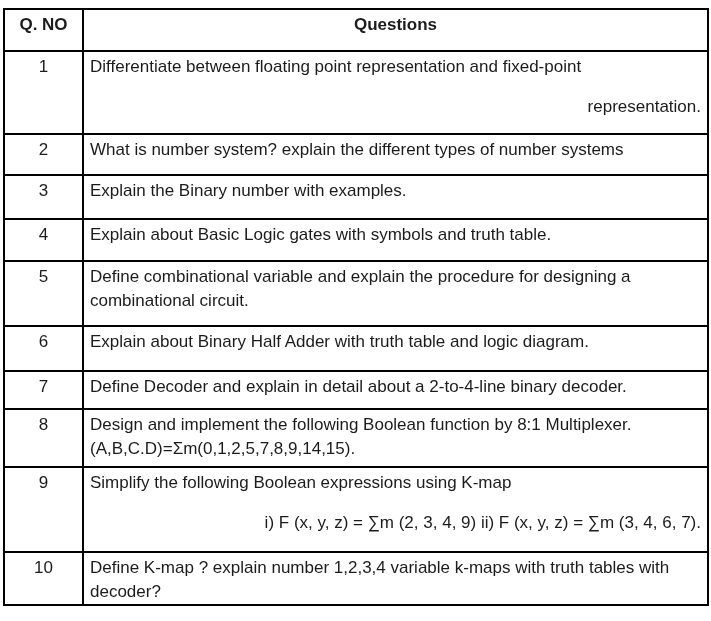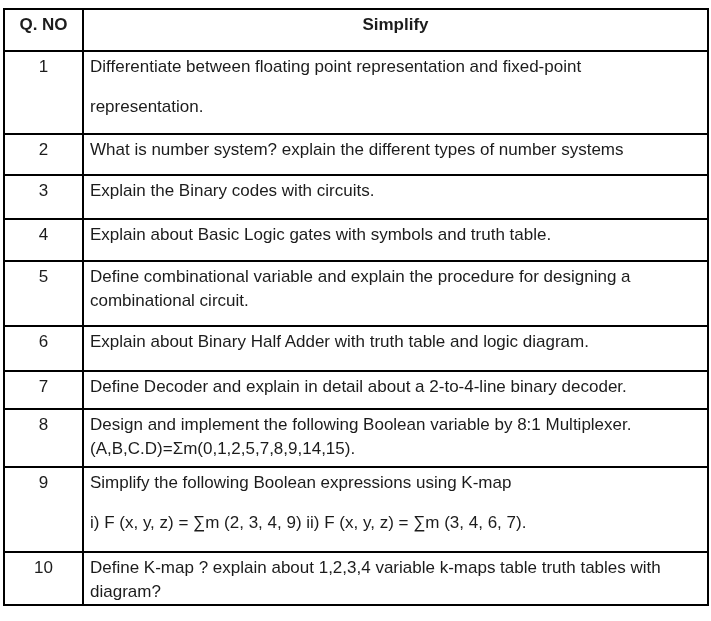--- a/index.html
+++ b/index.html
@@ -45,56 +45,56 @@
   }
   td.question {
     padding-left: 8px;
     padding-right: 4px;
     border-radius: 25px;
   }
   .q-line {
     white-space: nowrap;
   }
   
-  tr.r-double td.question .q-line + .q-line { margin-top: 16px; }
+  tr.r-double td.question .q-line + .q-line { margin-top: 16px; text-align: right; }
   
 </style>
 </head>
 <body>
 
 <table class="qtable">
   <colgroup>
     <col class="c-no">
     <col class="c-q">
   </colgroup>
   <tbody>
       <tr style="height:42px;">
     <th class="h-no">Q. NO</th>
-    <th class="h-q">Simplify</th>
+    <th class="h-q">Questions</th>
   </tr>
 
   <tr class="r-double" style="height:83px;">
     <td class="qno">1</td>
     <td class="question">
       <div class="q-line">Differentiate between floating point representation and fixed-point</div>
       <div class="q-line">representation.</div>
     </td>
   </tr>
 
   <tr style="height:41px;">
     <td class="qno">2</td>
     <td class="question">
       <div class="q-line">What is number system? explain the different types of number systems</div>
     </td>
   </tr>
 
   <tr style="height:44px;">
     <td class="qno">3</td>
     <td class="question">
-      <div class="q-line">Explain the Binary codes with circuits.</div>
+      <div class="q-line">Explain the Binary number with examples.</div>
     </td>
   </tr>
 
   <tr style="height:42px;">
     <td class="qno">4</td>
     <td class="question">
       <div class="q-line">Explain about Basic Logic gates with symbols and truth table.</div>
     </td>
   </tr>
 
@@ -116,34 +116,34 @@
   <tr style="height:38px;">
     <td class="qno">7</td>
     <td class="question">
       <div class="q-line">Define Decoder and explain in detail about a 2-to-4-line binary decoder.</div>
     </td>
   </tr>
 
   <tr style="height:58px;">
     <td class="qno">8</td>
     <td class="question">
-      <div class="q-line">Design and implement the following Boolean variable by 8:1 Multiplexer.</div>
+      <div class="q-line">Design and implement the following Boolean function by 8:1 Multiplexer.</div>
       <div class="q-line">(A,B,C.D)=Σm(0,1,2,5,7,8,9,14,15).</div>
     </td>
   </tr>
 
   <tr class="r-double" style="height:85px;">
     <td class="qno">9</td>
     <td class="question">
       <div class="q-line">Simplify the following Boolean expressions using K-map</div>
       <div class="q-line">i) F (x, y, z) = ∑m (2, 3, 4, 9) ii) F (x, y, z) = ∑m (3, 4, 6, 7).</div>
     </td>
   </tr>
 
   <tr style="height:52px;margin-left:8px;">
     <td class="qno">10</td>
     <td class="question">
-      <div class="q-line">Define K-map ? explain about 1,2,3,4 variable k-maps table truth tables with</div>
-      <div class="q-line">diagram?</div>
+      <div class="q-line">Define K-map ? explain number 1,2,3,4 variable k-maps with truth tables with</div>
+      <div class="q-line">decoder?</div>
     </td>
   </tr>
 </tbody>
   </table>
 
 </body></html>

